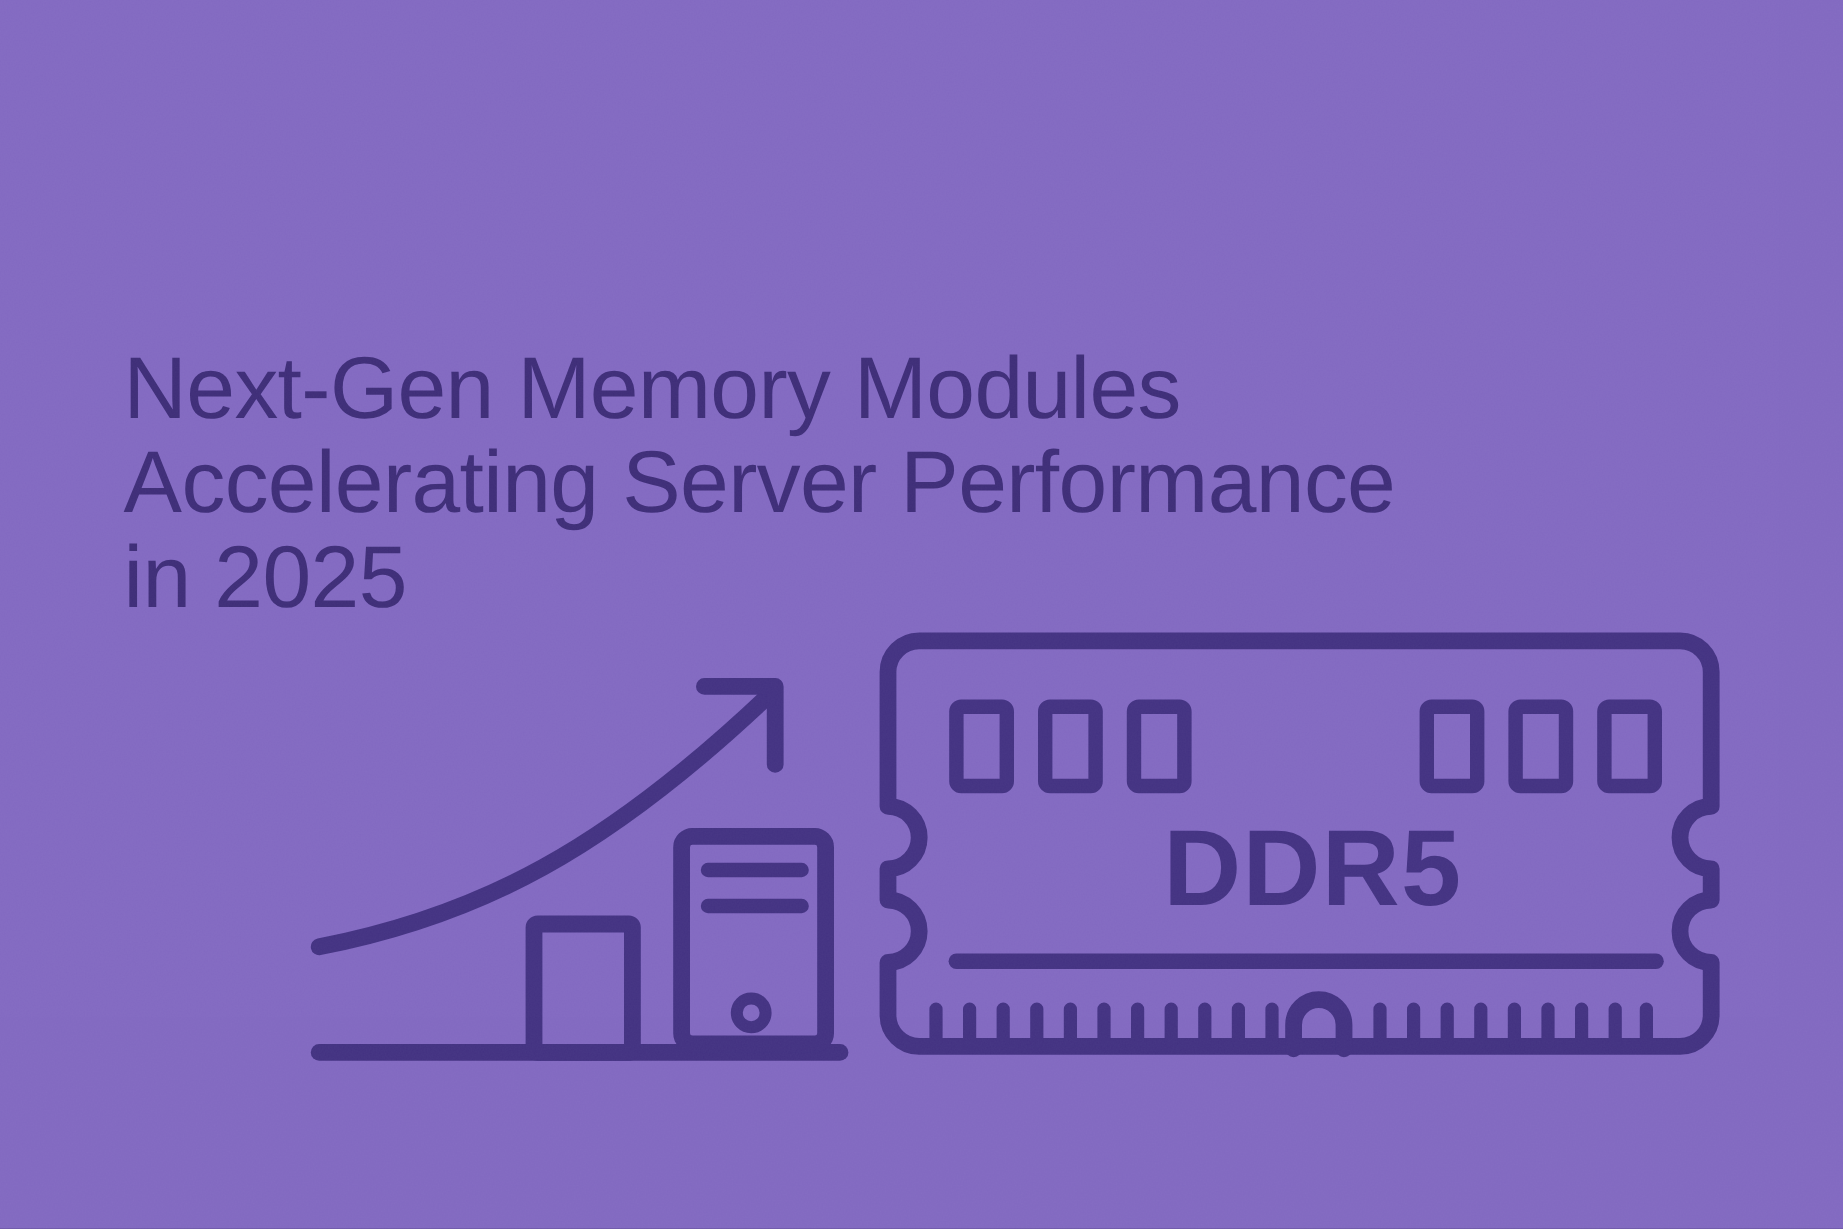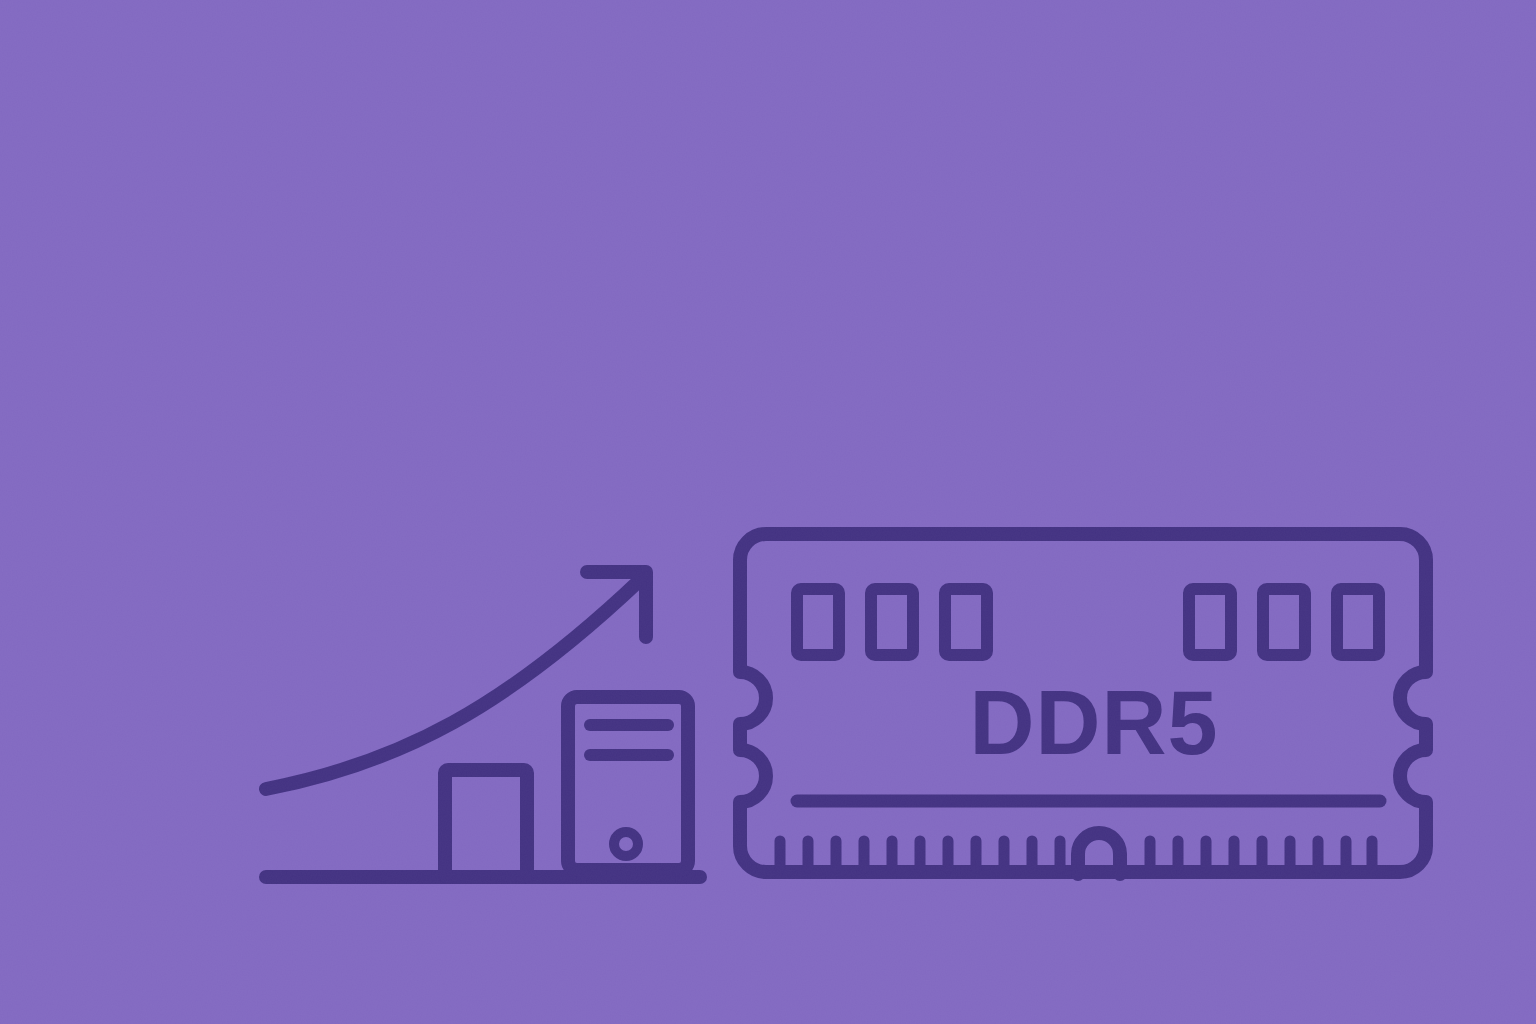--- a/index.html
+++ b/index.html
@@ -36,20 +36,25 @@
     font-family:"Liberation Sans", sans-serif;
     font-size:90px;font-weight:700;letter-spacing:1px;
   }
 </style>
 </head>
 <body>
 
 <div class="stage" style="--bg: #8269C1; --text: #3E2D78; --line: #433282;">
 
 
+  <div class="subtitle">
+    <div>Next-Gen Memory Modules</div>
+    <div>Accelerating Server Performance</div>
+    <div>in 2025</div>
+  </div>
 
   <svg class="art" viewBox="0 0 1536 1024" aria-hidden="true">
 
     <g>
       <path class="stroke w14" d="M 266 877 H 700"></path>
       <path class="stroke w14" d="M 266 789 C 400 763, 505 708, 641 579"></path>
       <path class="stroke w14" d="M 587 572 H 646 V 637"></path>
       <rect class="stroke w14" x="445" y="770" width="82" height="107" rx="3"></rect>
       <g>
         <rect class="stroke w14" x="568" y="697" width="120" height="173" rx="9"></rect>

